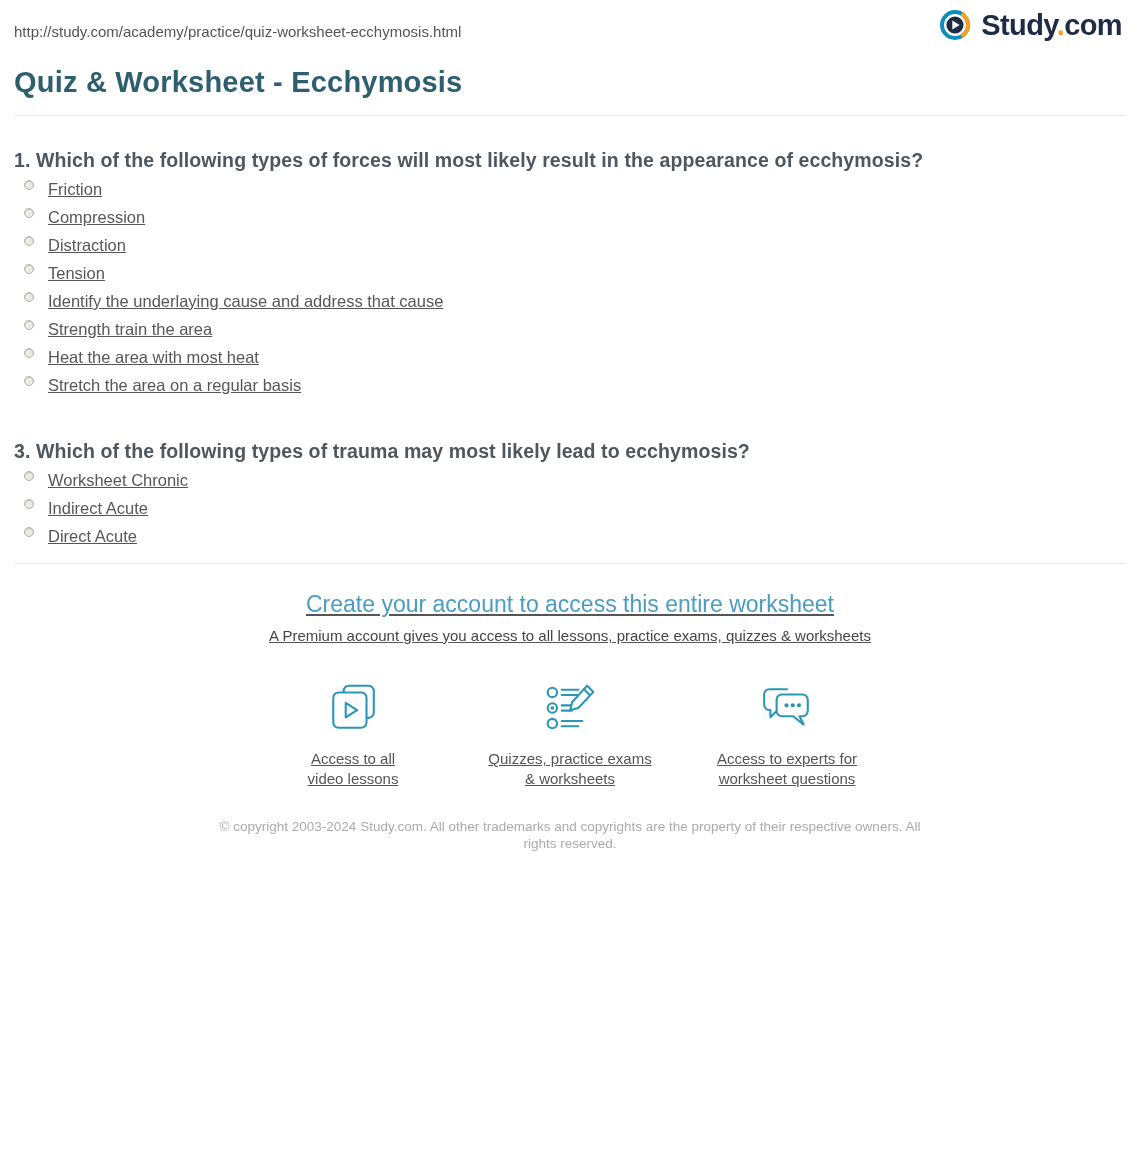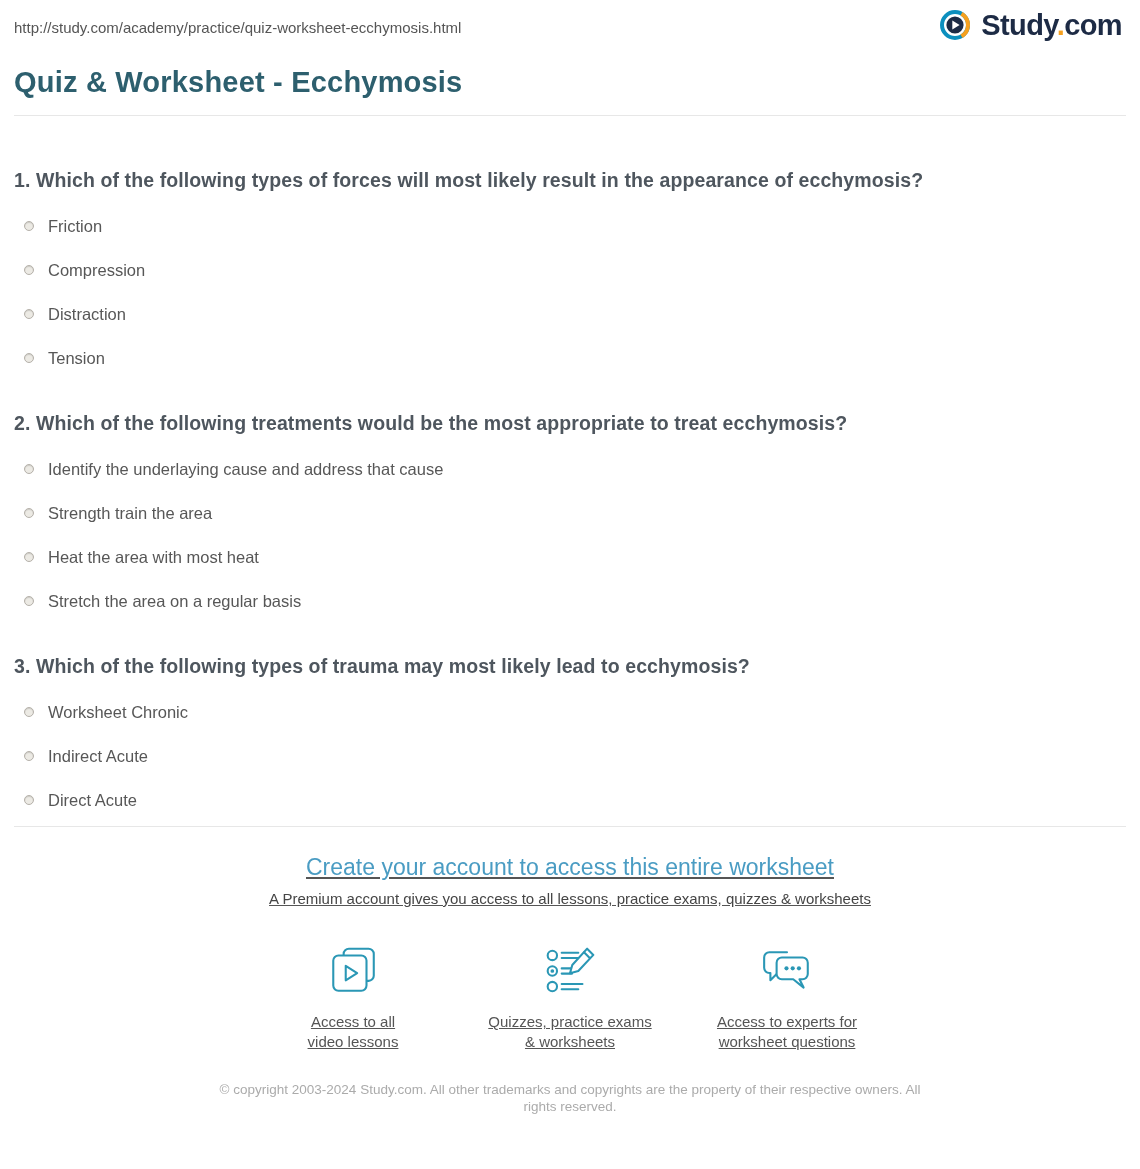--- a/index.html
+++ b/index.html
@@ -7,35 +7,35 @@
   body {
     width: 1140px;
     height: 1169px;
     background: #ffffff;
     font-family: "Liberation Sans", "DejaVu Sans", sans-serif;
     color: #555;
     overflow: hidden;
   }
 
   
-  header { display: flex; justify-content: space-between; align-items: center; padding: 10px 18px 0 14px; }
+  header { display: flex; justify-content: space-between; align-items: flex-end; padding: 10px 18px 0 14px; }
   .url { font-size: 15px; color: #555; padding-top: 4px; }
   .logo { display: flex; align-items: center; gap: 11px; cursor: pointer; }
   .logo-text { font-size: 29px; font-weight: bold; color: #1d2b45; letter-spacing: -0.6px; line-height: 1; }
   .logo-text .dot { color: #f6a01e; }
 
   
   h1 { margin: 26px 14px 0; font-size: 29px; font-weight: 700; color: #2d5f6e; letter-spacing: 0.2px; }
   .rule { border: none; border-top: 1px solid #e7e7e7; margin: 16px 14px 0; }
 
   
   main { padding: 0 14px; }
   .question h2 { margin: 44px 0 0; font-size: 19.5px; font-weight: 700; color: #4e565e; letter-spacing: 0.1px; }
-  .question:first-child h2 { margin-top: 53px; }
-  .opt { display: flex; align-items: center; margin-top: 24px; height: 20px; padding-left: 10px; cursor: pointer; }
+  .question:first-child h2 { margin-top: 33px; }
+  .opt { display: flex; align-items: flex-start; margin-top: 8px; height: 20px; padding-left: 10px; cursor: pointer; text-decoration: underline; }
   .radio {
     width: 10px; height: 10px; flex: none;
     border-radius: 50%;
     border: 1px solid #b5b1aa;
     background: #eceae4;
     box-shadow: inset 0 1px 1px rgba(0,0,0,0.14);
   }
   .opt-label { margin-left: 14px; font-size: 16.5px; color: #575757; }
 
   
@@ -87,21 +87,20 @@
       <span class="radio"></span>
       <span class="opt-label">Distraction</span>
     </div>
     <div class="opt">
       <span class="radio"></span>
       <span class="opt-label">Tension</span>
     </div>
   </section>
 
   <section class="question">
-    <h2>2. Which of the following treatments would be the most appropriate to treat ecchymosis?</h2>
     <div class="opt">
       <span class="radio"></span>
       <span class="opt-label">Identify the underlaying cause and address that cause</span>
     </div>
     <div class="opt">
       <span class="radio"></span>
       <span class="opt-label">Strength train the area</span>
     </div>
     <div class="opt">
       <span class="radio"></span>

